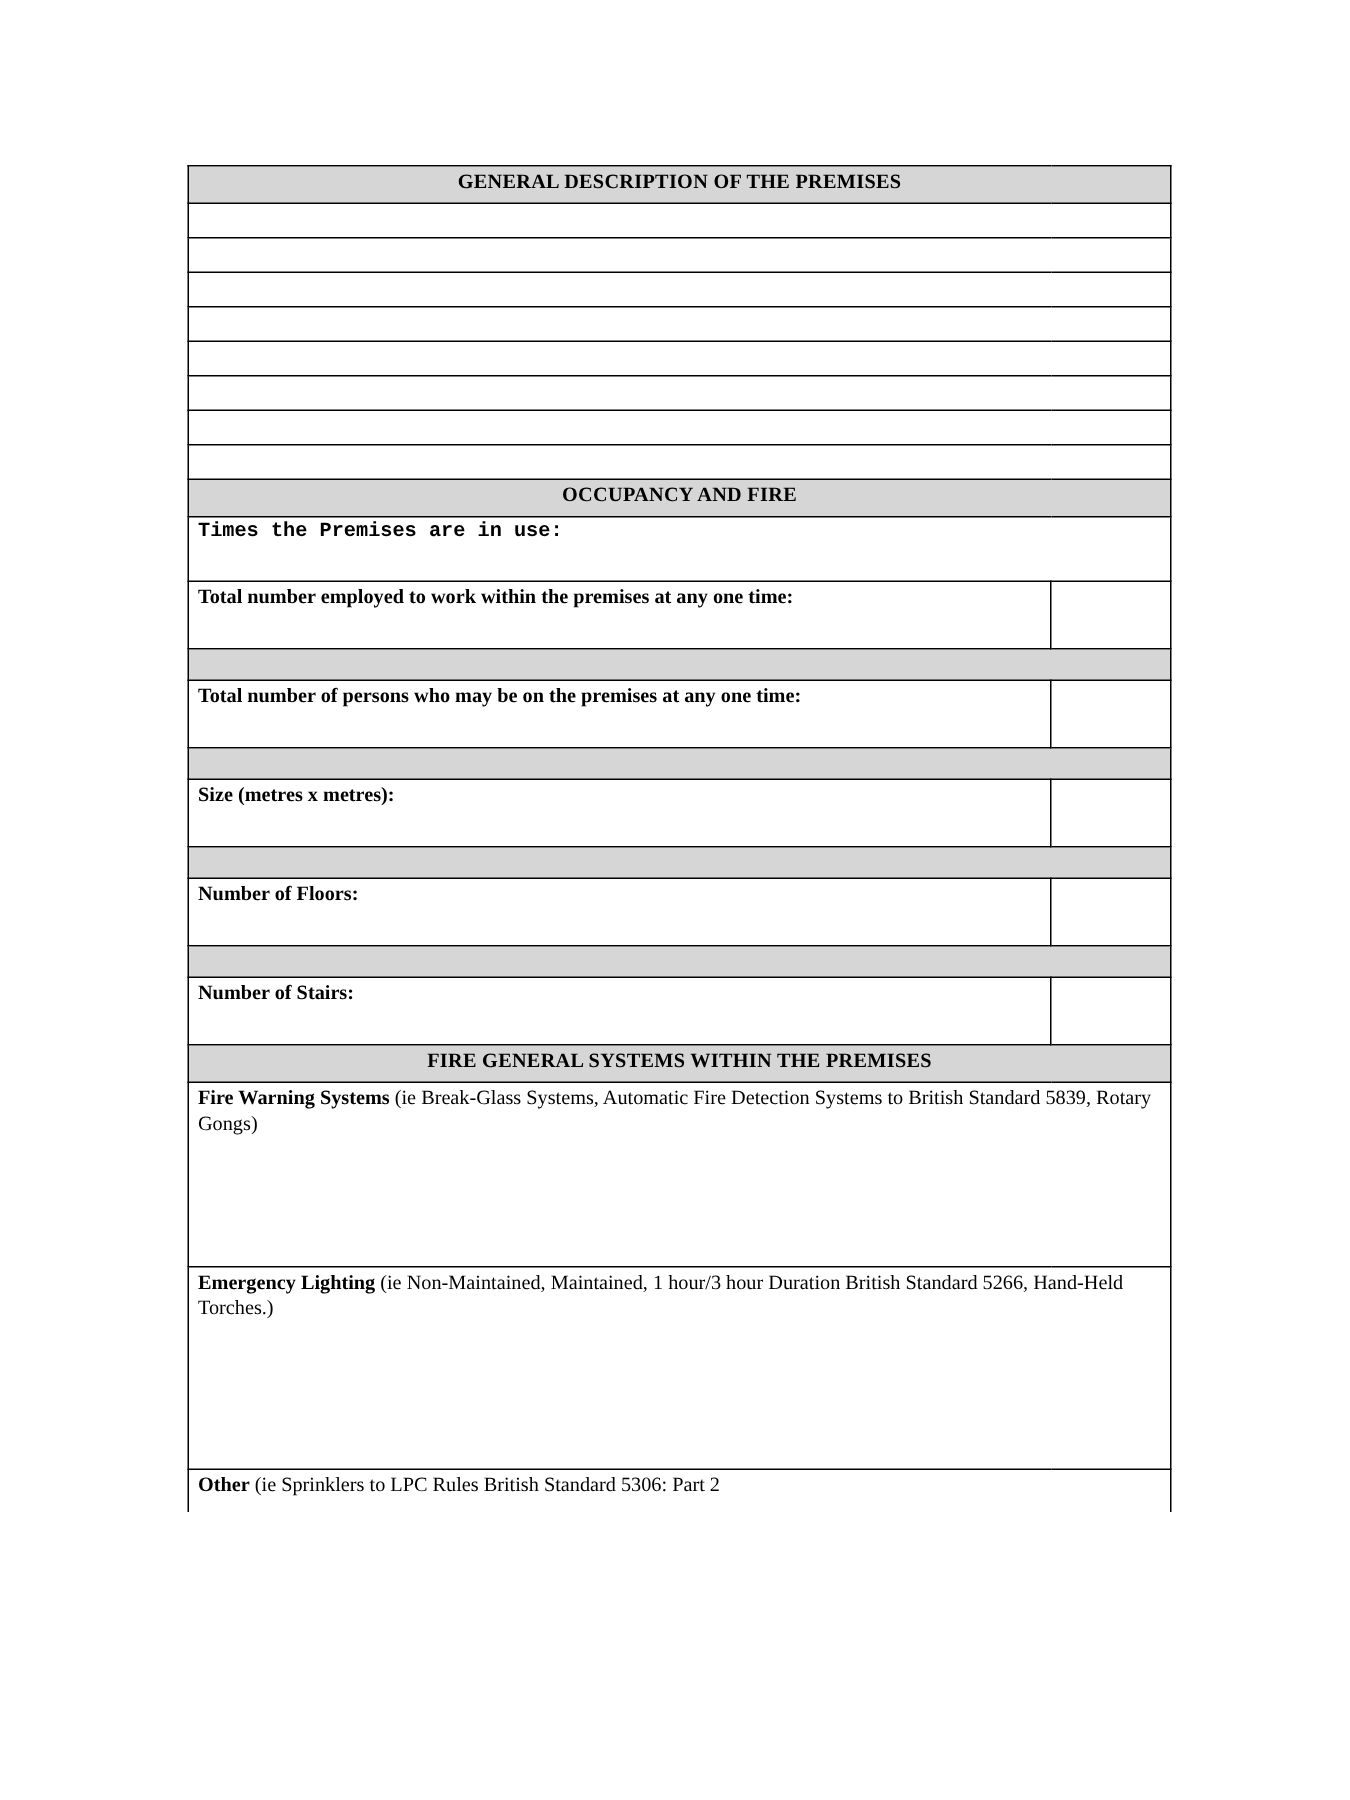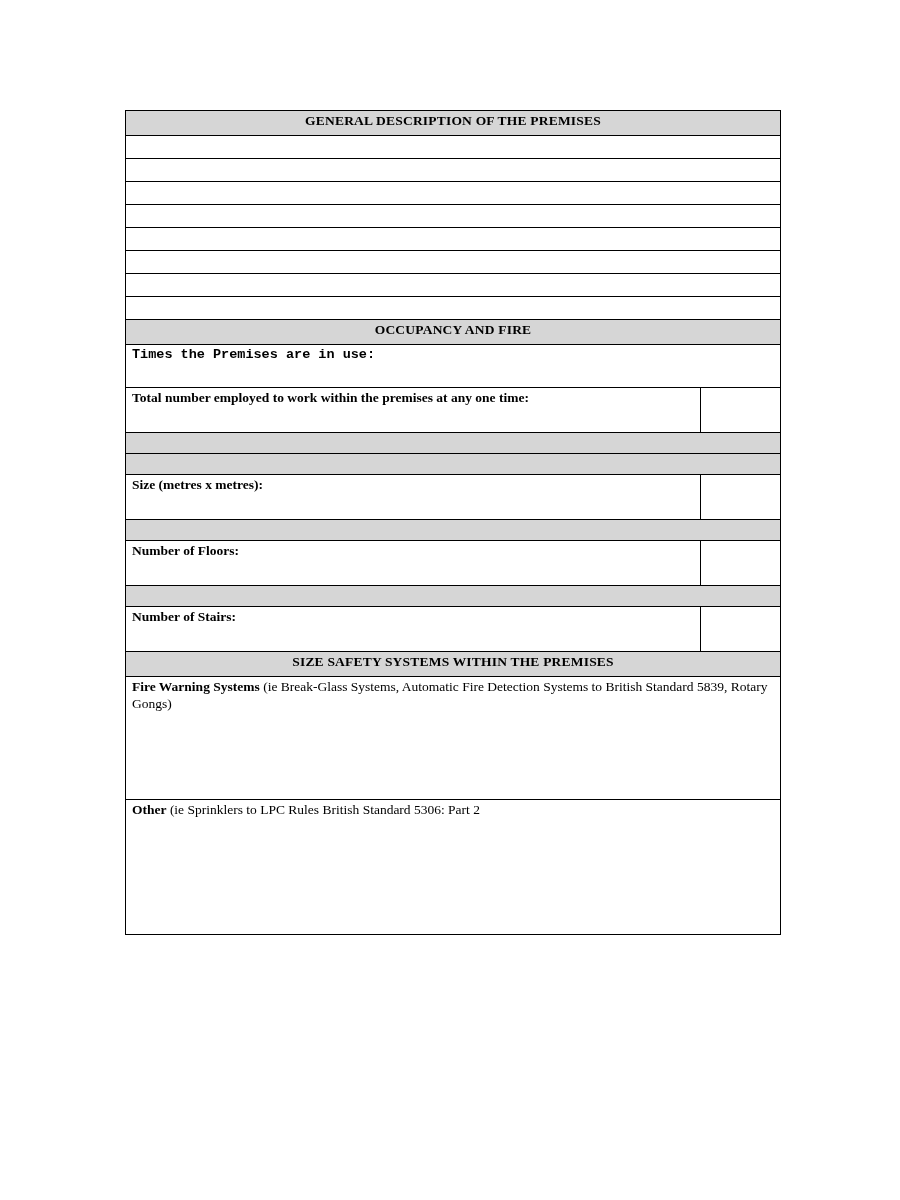--- a/index.html
+++ b/index.html
@@ -130,20 +130,26 @@
       <td class="qa-label">
         <span>Total number employed to work within the premises at any one time:</span>
       </td>
       <td class="answer-cell"></td>
     </tr>
     <tr>
       <td colspan="2" class="spacer"></td>
     </tr>
 
     <tr>
+      <td class="qa-label">
+        <span>Total number of persons who may be on the premises at any one time:</span>
+      </td>
+      <td class="answer-cell"></td>
+    </tr>
+    <tr>
       <td colspan="2" class="spacer"></td>
     </tr>
 
     <tr>
       <td class="qa-label">
         <span>Size (metres x metres):</span>
       </td>
       <td class="answer-cell"></td>
     </tr>
     <tr>
@@ -161,29 +167,34 @@
     </tr>
 
     <tr>
       <td class="qa-label">
         <span>Number of Stairs:</span>
       </td>
       <td class="answer-cell"></td>
     </tr>
 
     <tr>
-      <td colspan="2" class="section-header">SIZE SAFETY SYSTEMS WITHIN THE PREMISES</td>
+      <td colspan="2" class="section-header">FIRE GENERAL SYSTEMS WITHIN THE PREMISES</td>
     </tr>
 
     <tr>
       <td colspan="2" class="fire-row fire-row-1">
         <span class="bold-label">Fire Warning Systems</span><span class="desc-text"> (ie  Break-Glass Systems, Automatic Fire Detection Systems to British Standard 5839, Rotary Gongs)</span>
       </td>
     </tr>
 
+    <tr>
+      <td colspan="2" class="fire-row fire-row-2">
+        <span class="bold-label">Emergency Lighting</span><span class="desc-text"> (ie  Non-Maintained, Maintained, 1 hour/3 hour Duration British Standard 5266, Hand-Held Torches.)</span>
+      </td>
+    </tr>
 
     <tr>
       <td colspan="2" class="fire-row fire-row-3">
         <span class="bold-label">Other</span><span class="desc-text"> (ie  Sprinklers to LPC Rules British Standard 5306: Part 2</span>
       </td>
     </tr>
 
   </tbody>
     </table>
 </div>

